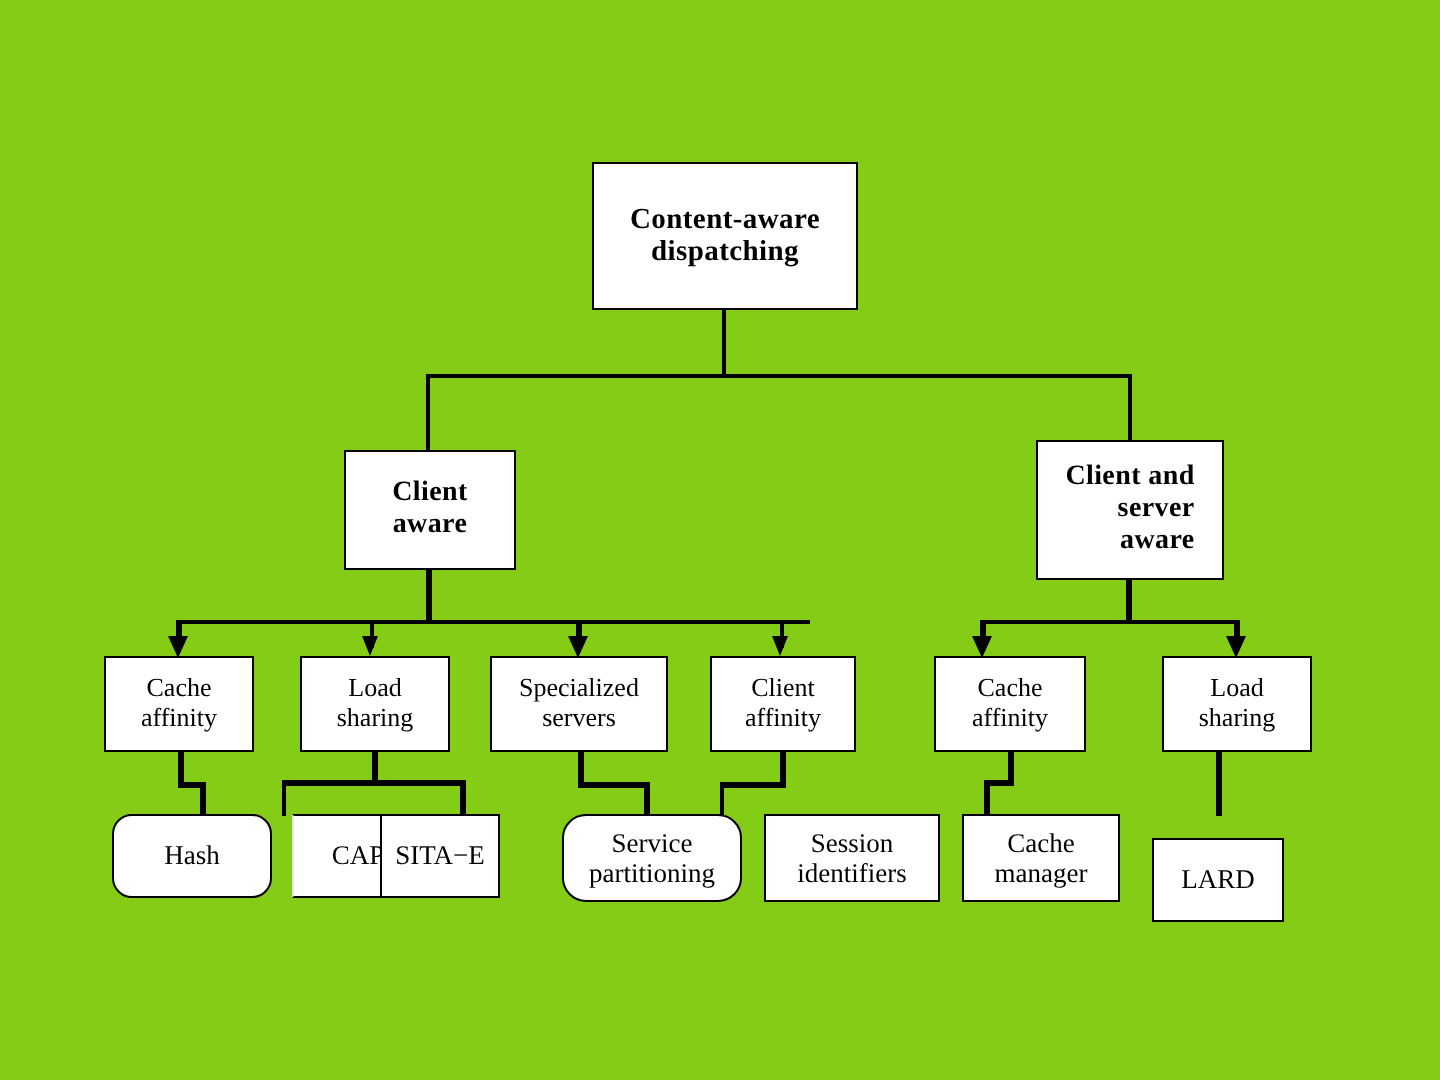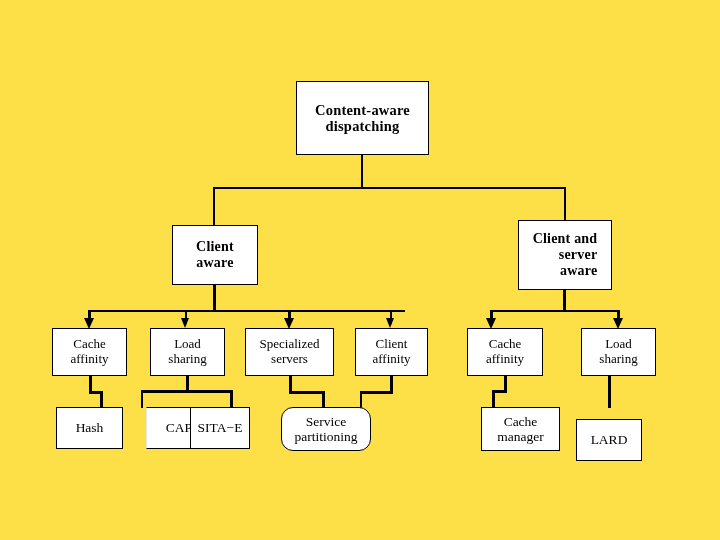--- a/index.html
+++ b/index.html
@@ -4,21 +4,21 @@
 <style>
   html, body {
     margin: 0;
     padding: 0;
     background: #ffffff;
   }
   #canvas {
     position: relative;
     width: 720px;
     height: 540px;
-    background: #fde047;
+    background: #84cc16;
     font-family: "Liberation Serif", "DejaVu Serif", serif;
     overflow: hidden;
   }
   .node {
     position: absolute;
     box-sizing: border-box;
     border: 1.6px solid #000000;
     background: #ffffff;
     display: flex;
     align-items: center;
@@ -156,28 +156,30 @@
   <div class="edge v" style="left:390px; top:375px; width:3px; height:17px;"></div>
   <div class="edge h" style="left:360px; top:391px; width:33px; height:3px;"></div>
   <div class="edge v" style="left:360px; top:391px; width:2px; height:17px;"></div>
 
   <div class="edge thick v" style="left:504px; top:375px; width:3px; height:17px;"></div>
   <div class="edge thick h" style="left:492px; top:390px; width:15px; height:3px;"></div>
   <div class="edge thick v" style="left:492px; top:390px; width:3px; height:18px;"></div>
 
   <div class="edge v" style="left:608px; top:375px; width:3px; height:33px;"></div>
 
-  <div class="node level4" style="left:56px; top:407px; width:67px; height:42px;">Hash</div>
+  <div class="node level4" style="left:56px; top:407px; width:80px; height:42px;border-radius:10px;">Hash</div>
 
   <div class="node level4 borderless-sides" style="left:146px; top:407px; width:66px; height:42px;">CAP</div>
 
   <div class="node level4" style="left:190px; top:407px; width:60px; height:42px;">SITA−E</div>
 
   <div class="node level4" style="left:281px; top:407px; width:90px; height:44px;border-radius:12px;">Service
 partitioning</div>
 
+  <div class="node level4" style="left:382px; top:407px; width:88px; height:44px;">Session
+identifiers</div>
 
   <div class="node level4" style="left:481px; top:407px; width:79px; height:44px;">Cache
 manager</div>
 
   <div class="node level4" style="left:576px; top:407px; width:66px; height:42px;margin-top:12px;">LARD</div>
 
 </div>
 
 </body></html>

